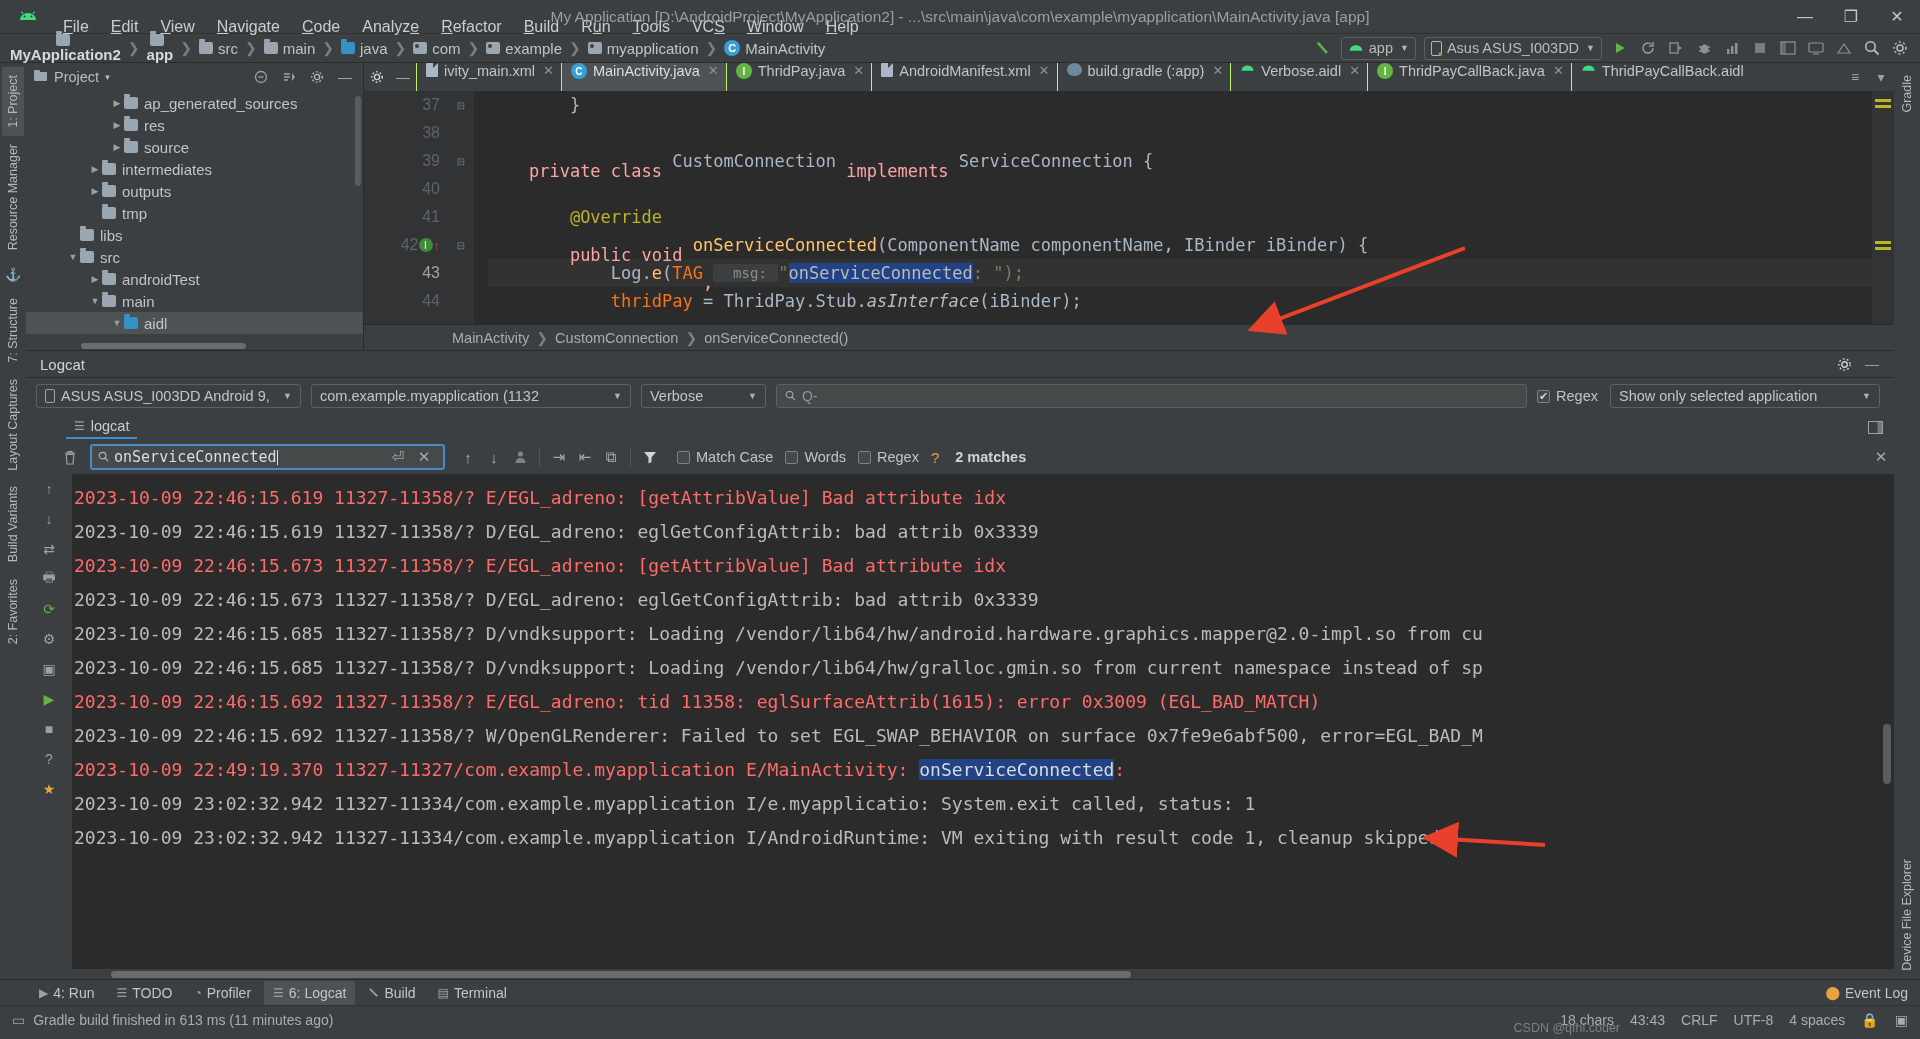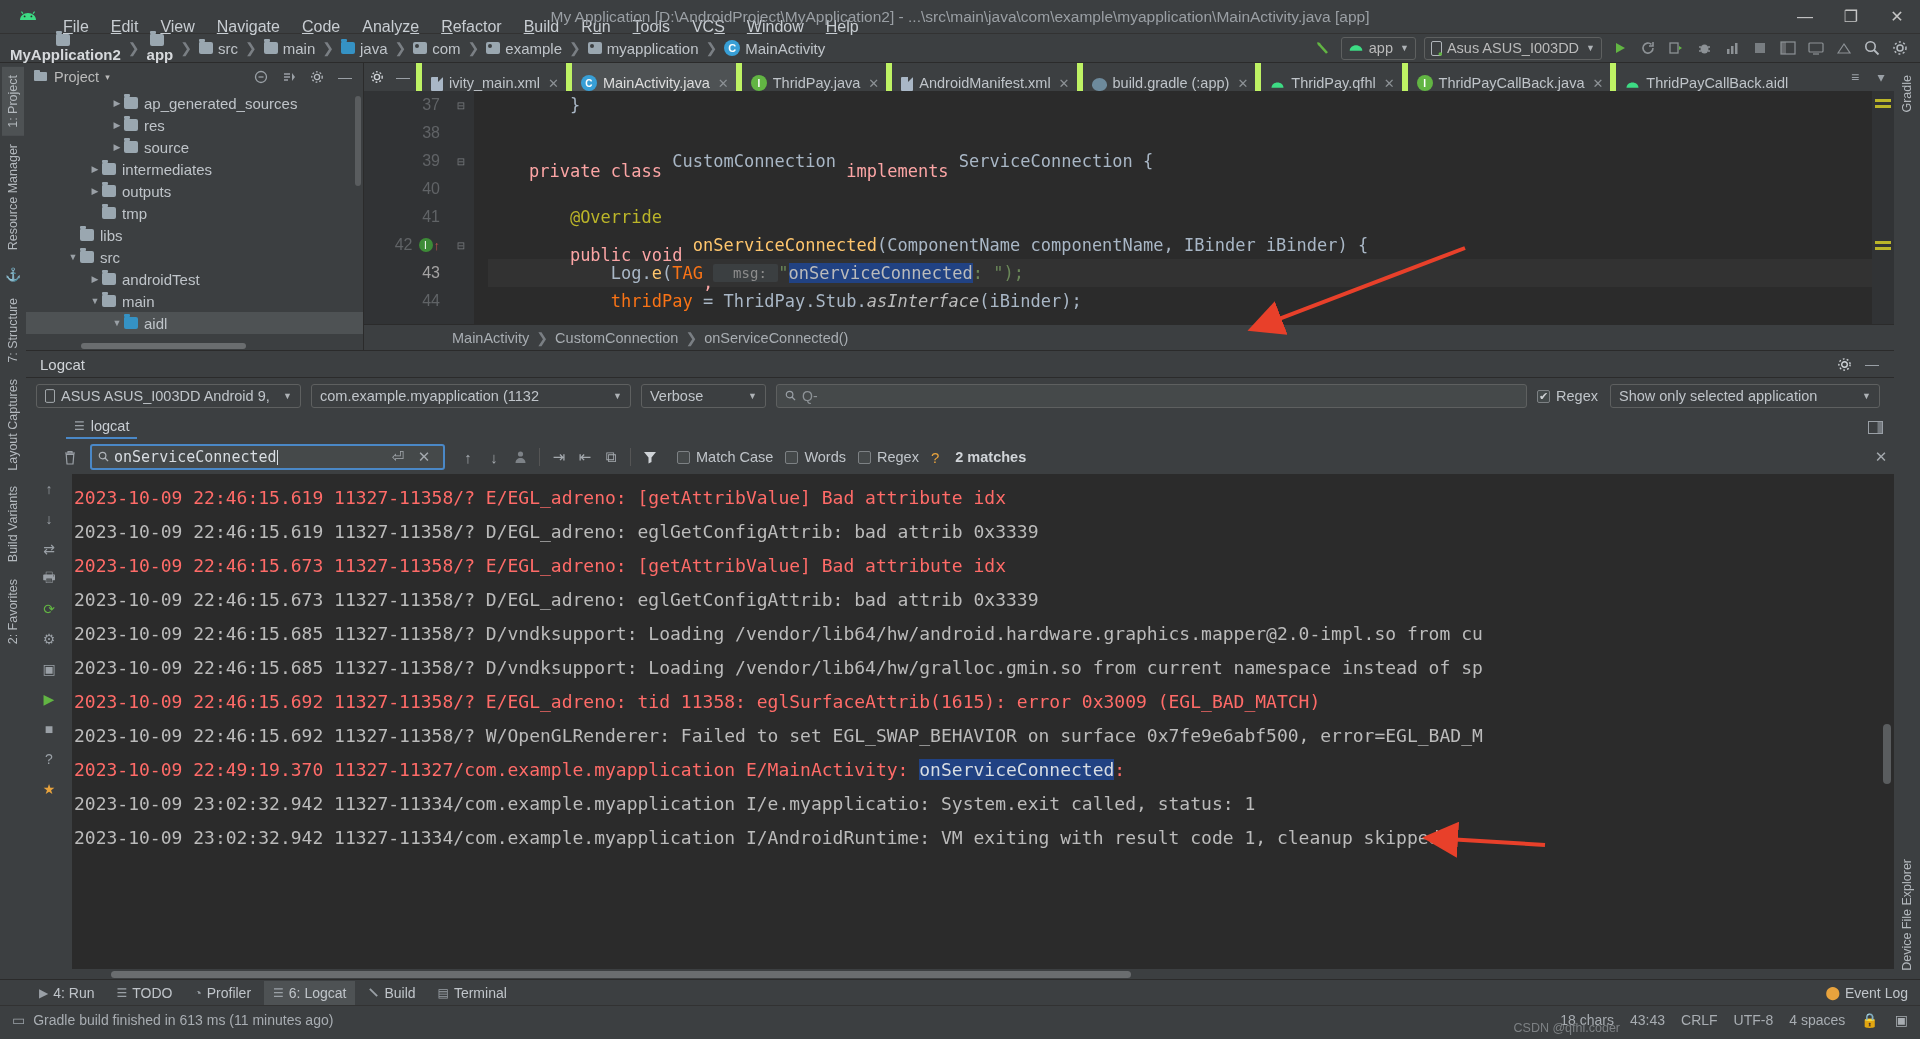--- a/index.html
+++ b/index.html
@@ -92,22 +92,22 @@
   .trow.sel { background:#4e5254; }
   #tree-scroll { position:absolute; right:2px; top:6px; width:6px; height:90px; background:#5a5d5f; border-radius:3px;}
   #hscroll { height:8px; background:#3c3f41; position:relative; }
   #hscroll .thumb{position:absolute;left:55px;top:1px;width:165px;height:6px;background:#6a6d6f;border-radius:3px;}
 
   
   #editor-area { flex:1; display:flex; flex-direction:column; min-width:0; background:#2b2b2b; }
   #tabbar { height:28px; background:#3c3f41; display:flex; align-items:stretch; flex:none; overflow:hidden;}
   .tabctl { width:26px; display:flex; align-items:center; justify-content:center; color:#9aa0a6; font-size:14px;}
   .etab {
-    display:flex; align-items:flex-end; padding:0 7px 0 9px; font-size:14.5px; color:#bfc4c9;
-    border-left:6px solid #bef264; white-space:nowrap; max-width:230px;
+    display:flex; align-items:flex-start; padding:0 7px 0 9px; font-size:14.5px; color:#bfc4c9;
+    border-left:1px solid #bef264; white-space:nowrap; max-width:230px;
   }
   .etab.active { background:#4e5254; color:#ddd; }
   .etab .ficon{ margin-right:6px; display:flex;align-items:center; flex:none;}
   .etab .x { margin-left:8px; color:#8d9296; font-size:13px; }
   .dot { width:16px;height:16px;border-radius:50%;display:flex;align-items:center;justify-content:center;
          font-size:10px;color:#fff;font-weight:bold;}
   .dot.blue{background:#389fd6;} .dot.green{background:#62b543;}
   .xmlicon{ width:12px;height:14px;background:#a9b7c6;position:relative;border-radius:1px;}
   .xmlicon:after{content:"";position:absolute;right:0;top:0;border-left:5px solid #3c3f41;border-bottom:5px solid transparent;}
   .gradleicon{width:15px;height:13px;background:#6d8a9c;border-radius:50% 50% 45% 45%;}
@@ -559,21 +559,21 @@
                 </span>
                 <span>build.gradle (:app)</span>
                 <span class="x">✕</span>
               </div>
               <div class="etab">
                 <span class="ficon">
                   <svg width="15" height="11" viewBox="0 0 20 14">
                     <path d="M2 10c0-4 3.6-7 8-7s8 3 8 7z" fill="#3ddc84"></path>
                   </svg>
                 </span>
-                <span>ThridPay.qfhl</span>
+                <span>Verbose.aidl</span>
                 <span class="x">✕</span>
               </div>
               <div class="etab">
                 <span class="ficon">
                   <span class="dot green">I</span>
                 </span>
                 <span>ThridPayCallBack.java</span>
                 <span class="x">✕</span>
               </div>
               <div class="etab">
@@ -591,21 +591,21 @@
 
         <div id="code-wrap">
           <div id="gutter">
             <div id="gutter-lines">
                 <div class="lineno">37</div>
                 <div class="lineno">38</div>
                 <div class="lineno">39</div>
                 <div class="lineno">40</div>
                 <div class="lineno">41</div>
                 <div class="lineno">
-                  <span style="margin-right:6px">42</span>
+                  <span style="">42</span>
                   <span style="width:14px;height:14px;border-radius:50%;background:#3d8b37;color:#fff;font-size:10px;display:inline-flex;align-items:center;justify-content:center;">I</span>
                   <span style="color:#c75450;margin-left:1px;font-size:13px">↑</span>
                 </div>
                 <div class="lineno cur">43</div>
                 <div class="lineno">44</div>
               </div>
           </div>
           <div id="folds">
             <div class="foldmark">⊟</div>
             <div class="foldmark"></div>

